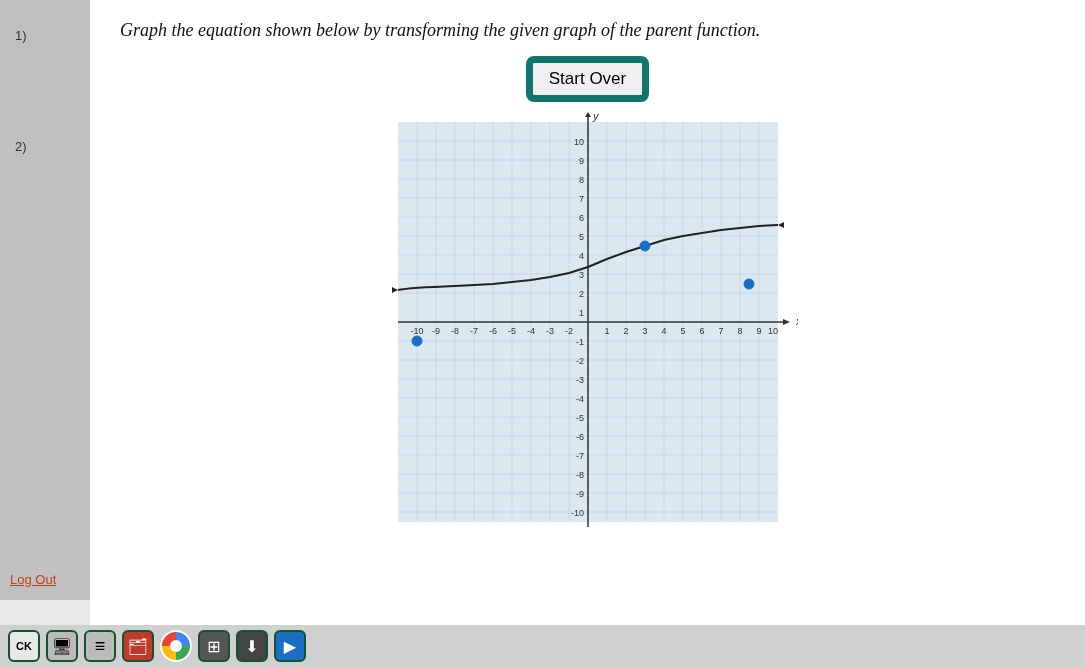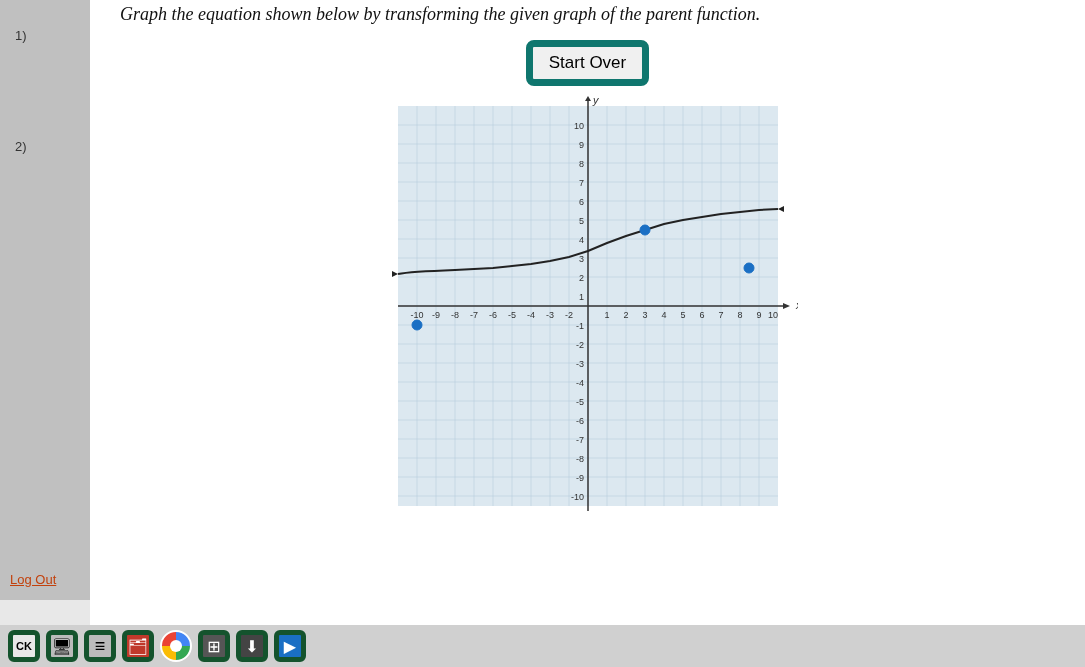--- a/index.html
+++ b/index.html
@@ -45,21 +45,21 @@
     }
 
     
     .main-content {
       position: absolute;
       left: 90px;
       top: 0;
       right: 0;
       bottom: 40px;
       background: #ffffff;
-      padding: 4px 30px;
+      padding: 20px 30px;
     }
 
     .question-title {
       font-size: 18px;
       font-style: italic;
       color: #111;
       margin-bottom: 15px;
       font-family: Georgia, serif;
     }
 
@@ -110,21 +110,21 @@
     .taskbar-icon {
       width: 32px;
       height: 32px;
       border-radius: 6px;
       display: flex;
       align-items: center;
       justify-content: center;
       font-size: 16px;
       cursor: pointer;
       background: #bbb;
-      border: 5px solid #14532d;
+      border: 2px solid #14532d;
     }
 
     .taskbar-icon.ck {
       background: #e8e8e8;
       font-size: 11px;
       font-weight: bold;
     }
 
     .taskbar-spacer { flex: 1; }
 

